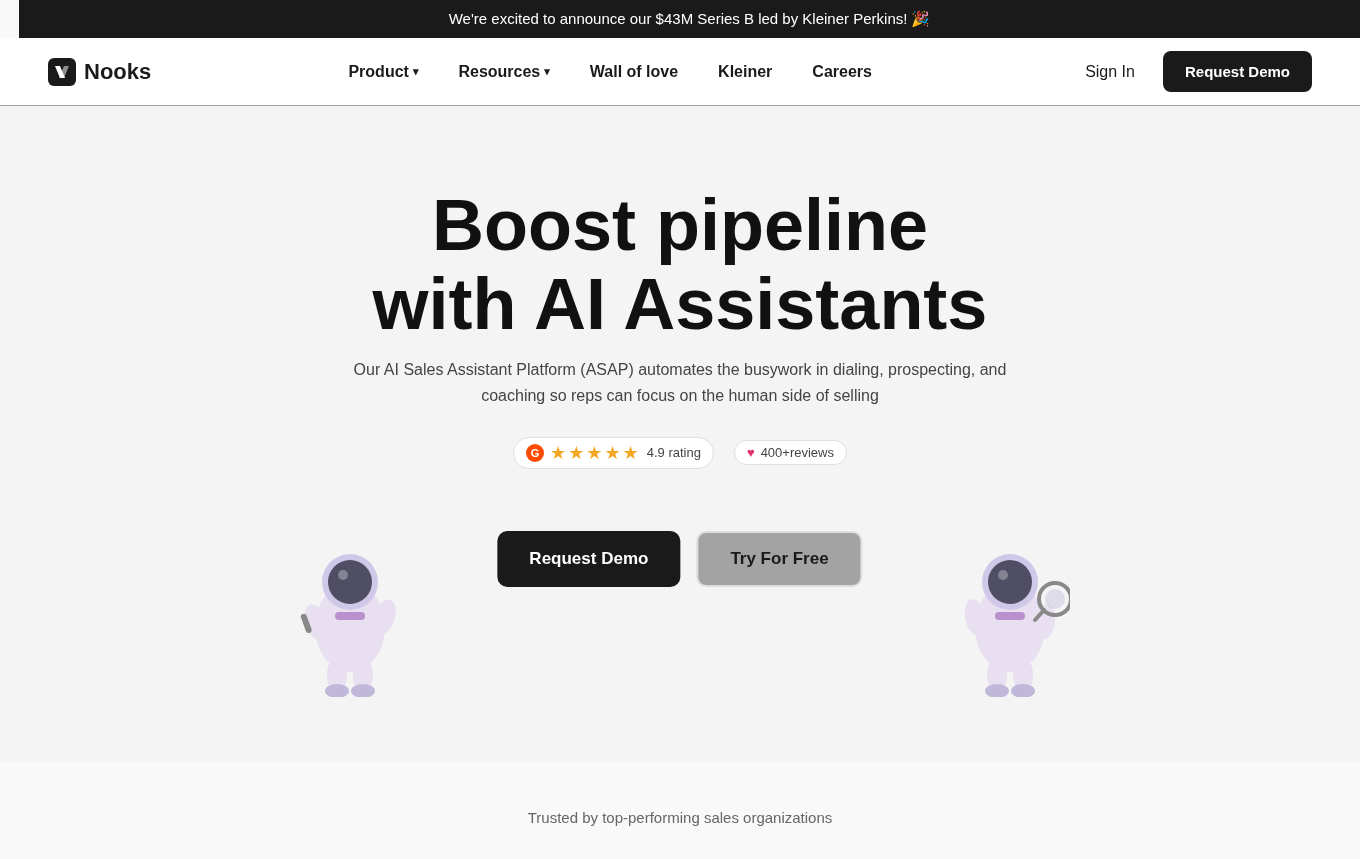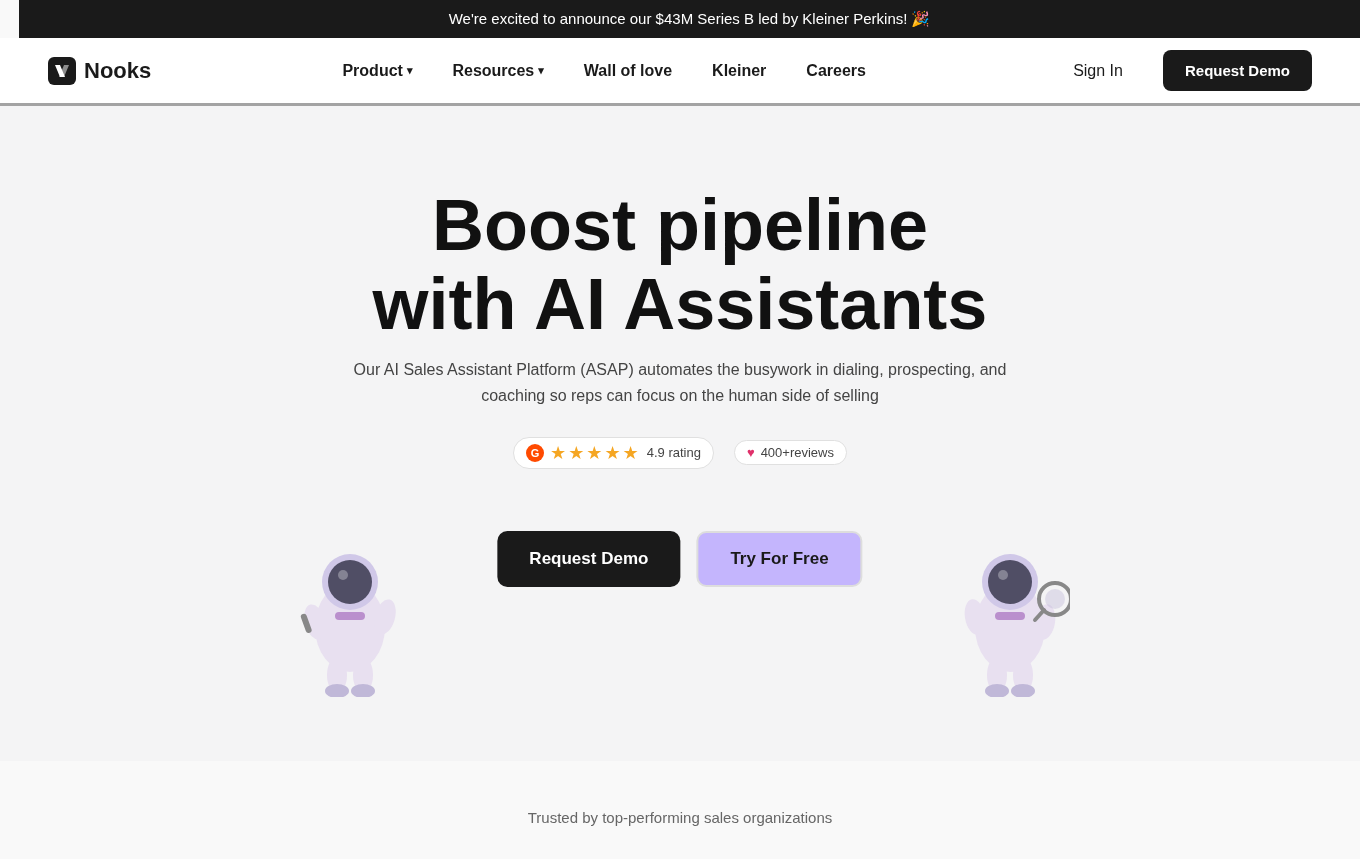--- a/index.html
+++ b/index.html
@@ -17,21 +17,21 @@
     }
 
     
     .navbar {
       background: #fff;
       display: flex;
       align-items: center;
       justify-content: space-between;
       padding: 0 48px;
       height: 68px;
-      border-bottom: 3px solid #a3a3a3;
+      border-bottom: 1px solid #a3a3a3;
     }
     .nav-logo {
       display: flex;
       align-items: center;
       gap: 8px;
       font-size: 22px;
       font-weight: 700;
       color: #1a1a1a;
       text-decoration: none;
     }
@@ -53,21 +53,21 @@
       padding: 8px 16px;
       border-radius: 6px;
       display: flex;
       align-items: center;
       gap: 4px;
     }
     .chevron-icon { font-size: 11px; }
     .nav-actions {
       display: flex;
       align-items: center;
-      gap: 24px;
+      gap: 12px;
     }
     .sign-in-btn {
       background: none;
       border: none;
       font-size: 16px;
       font-weight: 500;
       cursor: pointer;
       color: #1a1a1a;
       padding: 8px 16px;
     }
@@ -124,21 +124,21 @@
       background: #1a1a1a;
       color: #fff;
       border: none;
       padding: 18px 32px;
       border-radius: 10px;
       font-size: 17px;
       font-weight: 600;
       cursor: pointer;
     }
     .btn-try-free {
-      background: #c4b5fd;
+      background: #a3a3a3;
       color: #1a1a1a;
       border: 2px solid #ddd;
       padding: 16px 32px;
       border-radius: 10px;
       font-size: 17px;
       font-weight: 600;
       cursor: pointer;
     }
 
     

